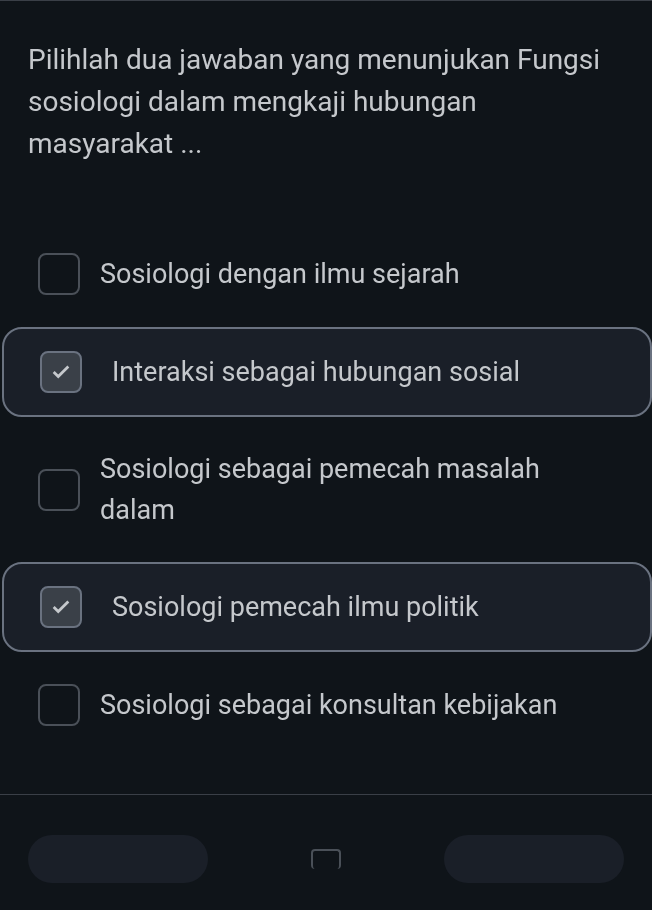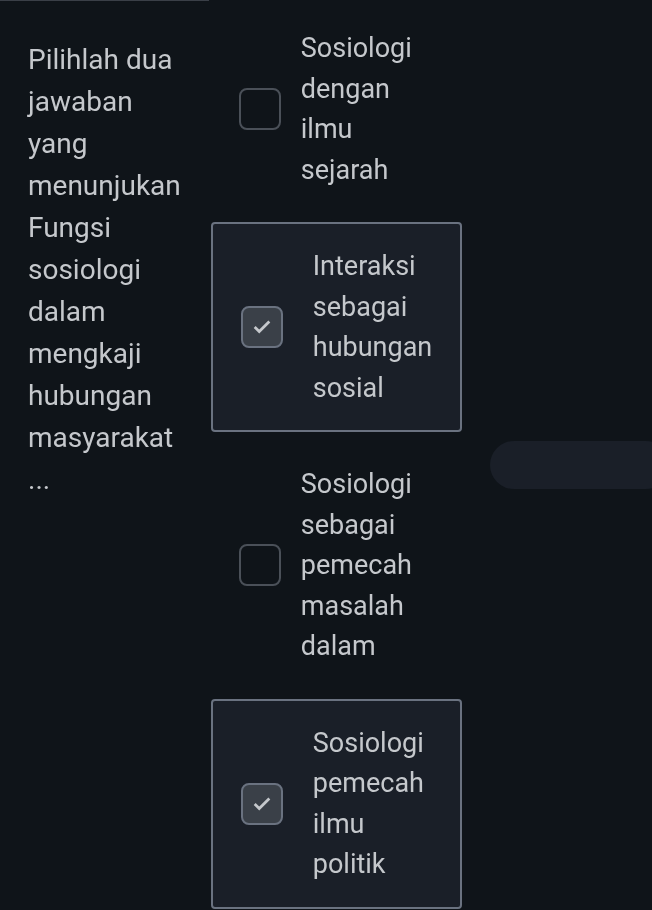--- a/index.html
+++ b/index.html
@@ -12,47 +12,47 @@
       height: 910px;
       background-color: #0f1419;
       font-family: -apple-system, BlinkMacSystemFont, 'Segoe UI', Roboto, sans-serif;
       color: #c5c8cc;
       overflow: hidden;
     }
     .container {
       width: 100%;
       height: 100%;
       display: flex;
-      flex-direction: row;
+      flex-direction: column;
     }
     .question-text {
       padding: 38px 28px 60px 28px;
       font-size: 28px;
       line-height: 1.5;
       color: #c5c8cc;
       border-top: 1px solid #3a3f47;
     }
     .options-container {
       display: flex;
       flex-direction: column;
     }
     .option-item {
       display: flex;
       align-items: center;
-      padding: 22px 28px;
+      padding: 22px 36px;
       gap: 20px;
       cursor: pointer;
       border: 2px solid transparent;
       border-radius: 8px;
       margin: 4px 0;
     }
     .option-item.selected {
       border: 2px solid #6a7280;
       background-color: #1a1f28;
-      border-radius: 4px;
+      border-radius: 20px;
       margin-left: 2px;
       margin-right: 0;
     }
     .checkbox {
       width: 42px;
       height: 42px;
       min-width: 42px;
       border: 2px solid #4a5058;
       border-radius: 8px;
       display: flex;
@@ -145,20 +145,21 @@
           <polyline points="4 12 9 17 20 6"></polyline>
         </svg>
       </div>
       <div class="option-label">Sosiologi pemecah ilmu politik</div>
     </div>
 
     <div class="option-item">
       <div class="checkbox">
         
       </div>
+      <div class="option-label">Sosiologi sebagai konsultan kebijakan</div>
     </div>
 
   </div>
 
   <div class="bottom-separator"></div>
 
   <div class="bottom-bar">
     <button class="nav-button"></button>
     <div class="page-indicator"></div>
     <button class="nav-button"></button>

